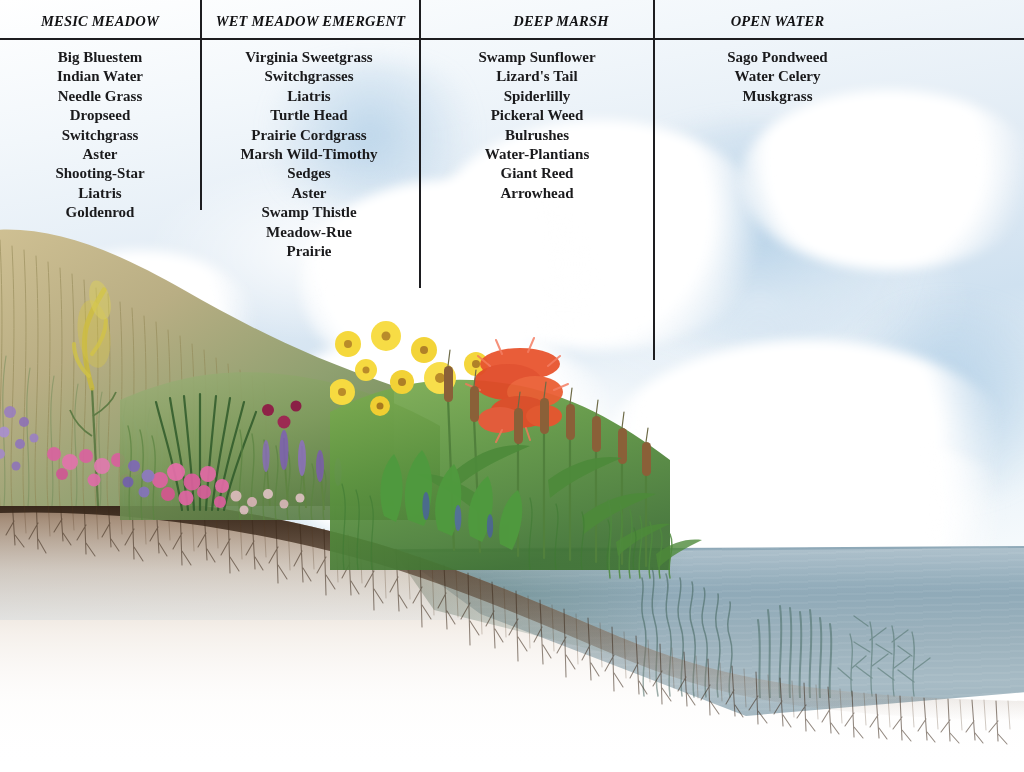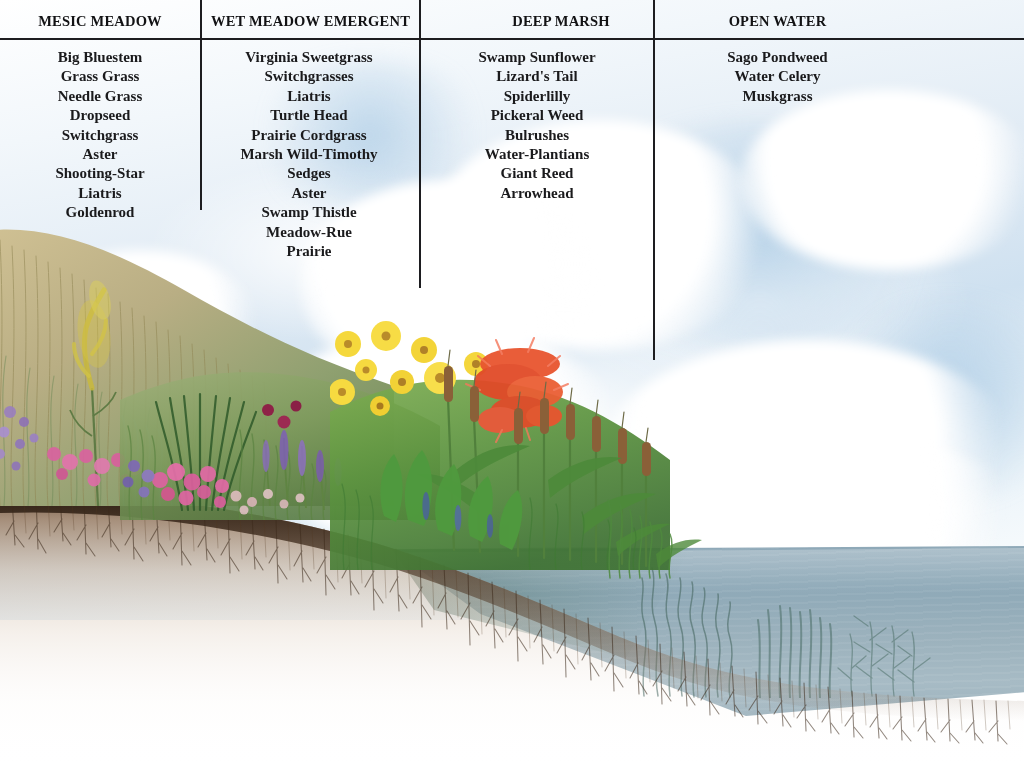--- a/index.html
+++ b/index.html
@@ -103,20 +103,21 @@
   }
   .col-head{
     position:absolute;
     top:13px;
     font-size:14.5px;
     font-weight:bold;
     letter-spacing:.2px;
     color:#121214;
     text-align:center;
     white-space:nowrap;
+    font-style:italic;
   }
   .col-list{
     position:absolute;
     top:48px;
     font-size:15px;
     line-height:19.4px;
     color:#1a1a1c;
     text-align:center;
   }
   .col-list div{white-space:nowrap;font-weight:bold;}
@@ -590,21 +591,21 @@
 
     <div class="rule"></div>
 
     <div class="vdiv" style="left:200px; top:0px; height:210px;"></div>
     <div class="vdiv" style="left:419px; top:0px; height:288px;"></div>
     <div class="vdiv" style="left:653px; top:0px; height:360px;"></div>
 
     <div class="col-head" style="left:0px; width:200px;">MESIC MEADOW</div>
     <div class="col-list" style="left:0px; width:200px;" id="list-0">
         <div>Big Bluestem</div>
-        <div>Grass Grass</div>
+        <div>Indian Water</div>
         <div>Needle Grass</div>
         <div>Dropseed</div>
         <div>Switchgrass</div>
         <div>Aster</div>
         <div>Shooting-Star</div>
         <div>Liatris</div>
         <div>Goldenrod</div>
       </div>
 
     <div class="col-head" style="left:202px; width:217px;">WET MEADOW EMERGENT</div>

